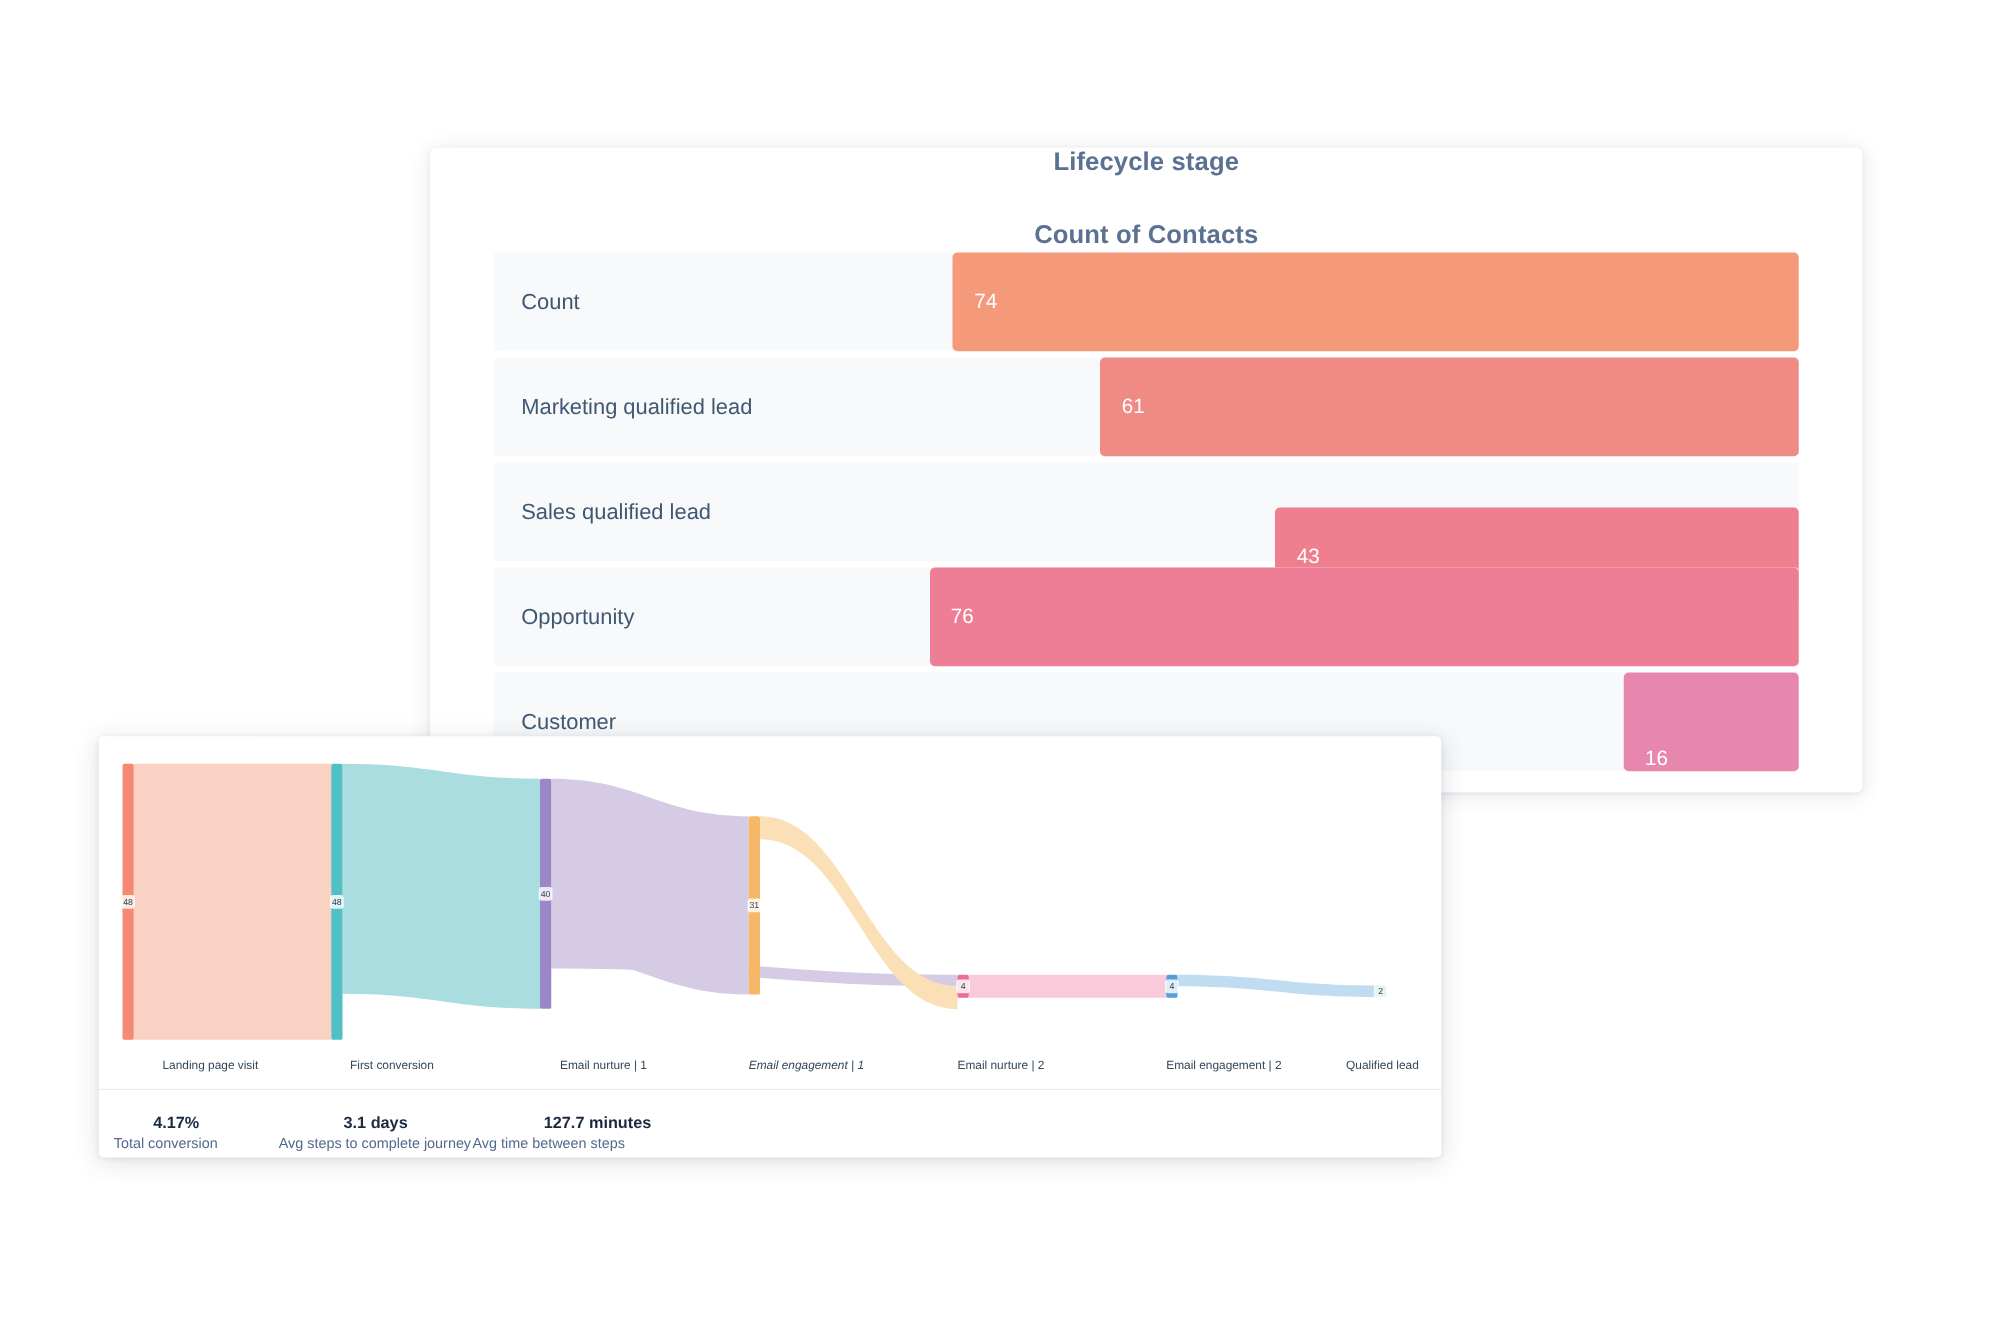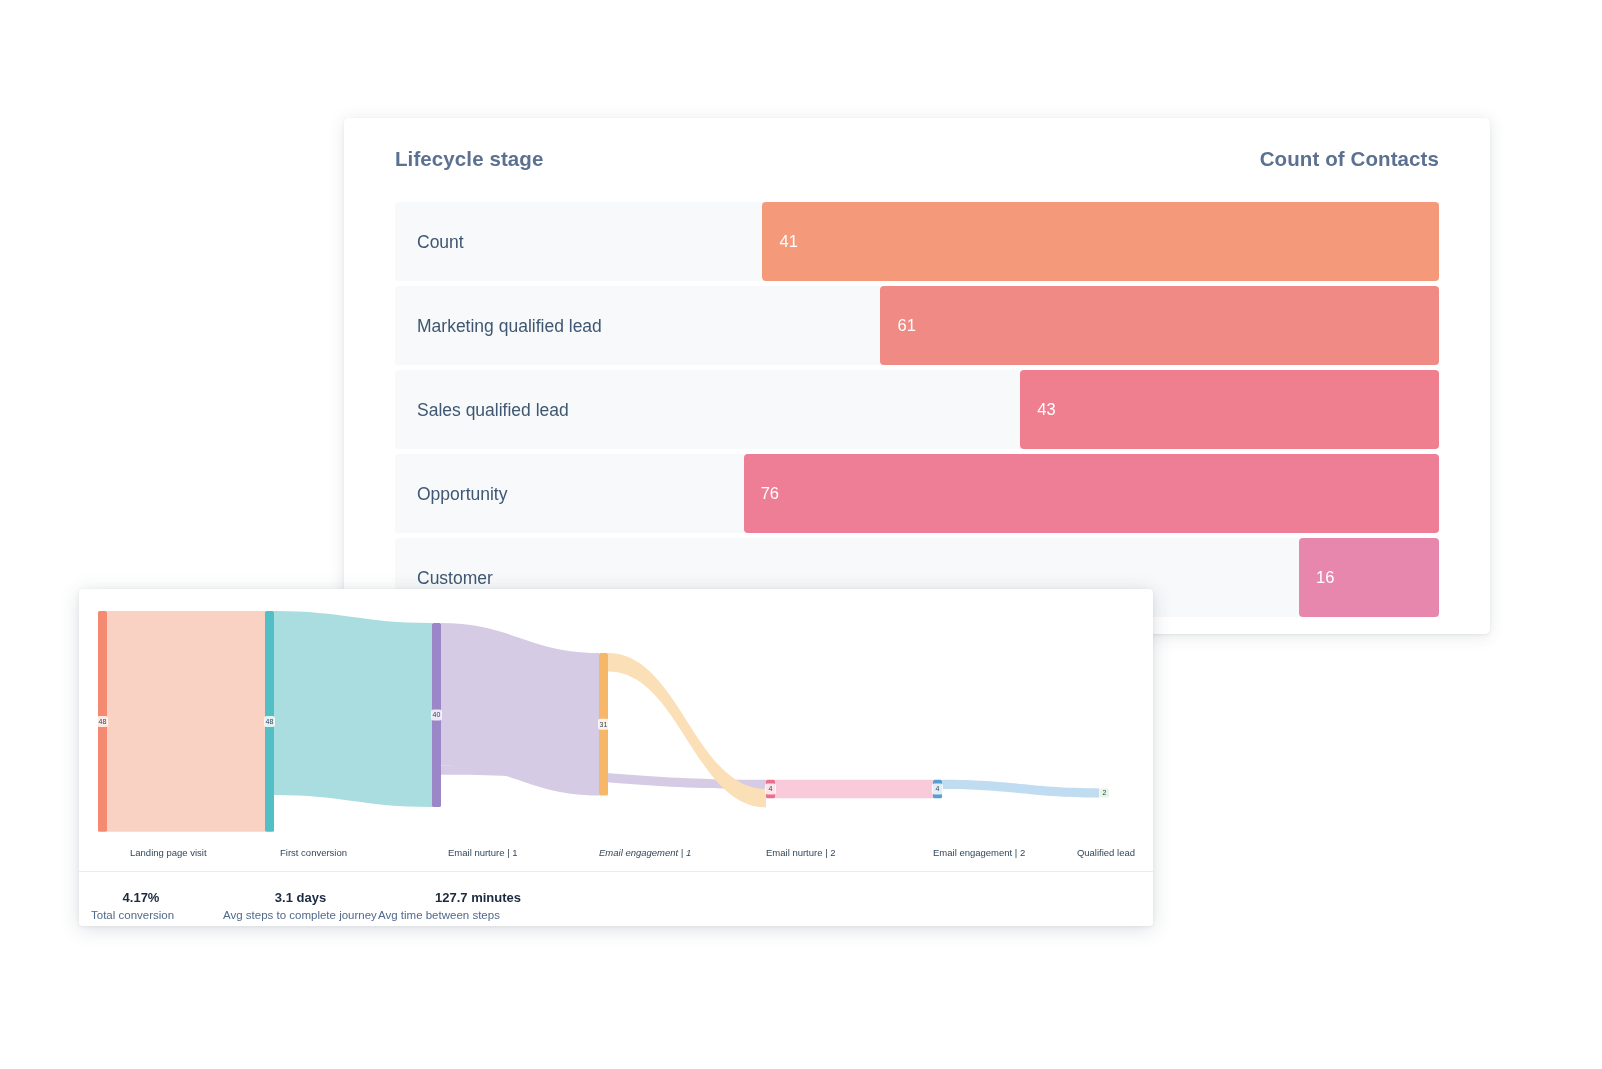--- a/index.html
+++ b/index.html
@@ -35,20 +35,21 @@
   .bar-card-header {
     position: absolute;
     left: 0; top: 0;
     width: 100%;
     height: 82px;
     display: flex;
     align-items: center;
     justify-content: space-between;
     padding: 0 51px;
     box-sizing: border-box;
+    flex-direction: column;
   }
 
   .bar-card-header .axis-title {
     font-size: 20.5px;
     font-weight: 700;
     color: #5b7191;
     letter-spacing: 0.1px;
   }
 
   .bar-rows {
@@ -178,44 +179,44 @@
 
     <div class="bar-card-header">
       <div class="axis-title">Lifecycle stage</div>
       <div class="axis-title">Count of Contacts</div>
     </div>
 
     <div class="bar-rows" id="bar-rows">
         <div class="bar-row">
           <div class="row-label">Count</div>
           <div class="bar" style="left: 367.488px; width: 676.512px; background: rgb(244, 154, 123);">
-            <span class="bar-value">41</span>
+            <span class="bar-value">74</span>
           </div>
         </div>
         <div class="bar-row">
           <div class="row-label">Marketing qualified lead</div>
           <div class="bar" style="left: 485.46px; width: 558.54px; background: rgb(239, 138, 132);">
             <span class="bar-value">61</span>
           </div>
         </div>
         <div class="bar-row">
           <div class="row-label">Sales qualified lead</div>
-          <div class="bar" style="left: 625.356px; width: 418.644px; background: rgb(239, 127, 142);">
+          <div class="bar" style="left: 625.356px; width: 418.644px; background: rgb(239, 127, 142); margin-top: 36px;">
             <span class="bar-value">43</span>
           </div>
         </div>
         <div class="bar-row">
           <div class="row-label">Opportunity</div>
           <div class="bar" style="left: 348.696px; width: 695.304px; background: rgb(237, 126, 150);">
             <span class="bar-value">76</span>
           </div>
         </div>
         <div class="bar-row">
           <div class="row-label">Customer</div>
-          <div class="bar" style="left: 904.104px; width: 139.896px; background: rgb(232, 135, 174);">
+          <div class="bar" style="left: 904.104px; width: 139.896px; background: rgb(232, 135, 174); align-items: flex-end;">
             <span class="bar-value">16</span>
           </div>
         </div>
       </div>
 
   </div>
 
   <div class="sankey-card">
 
     <div class="sankey-plot">

